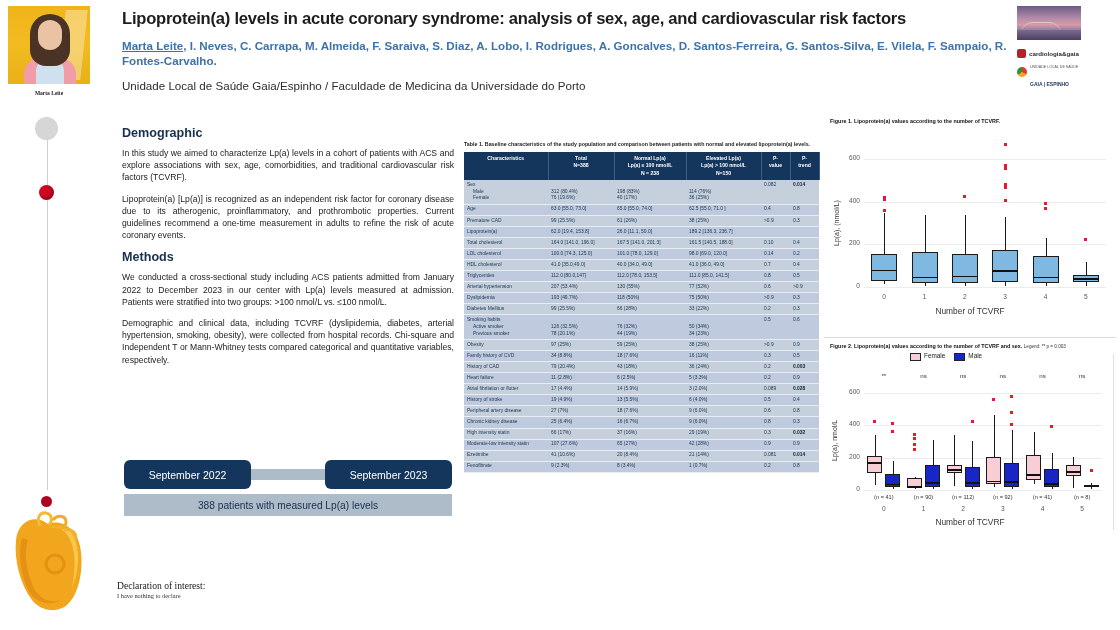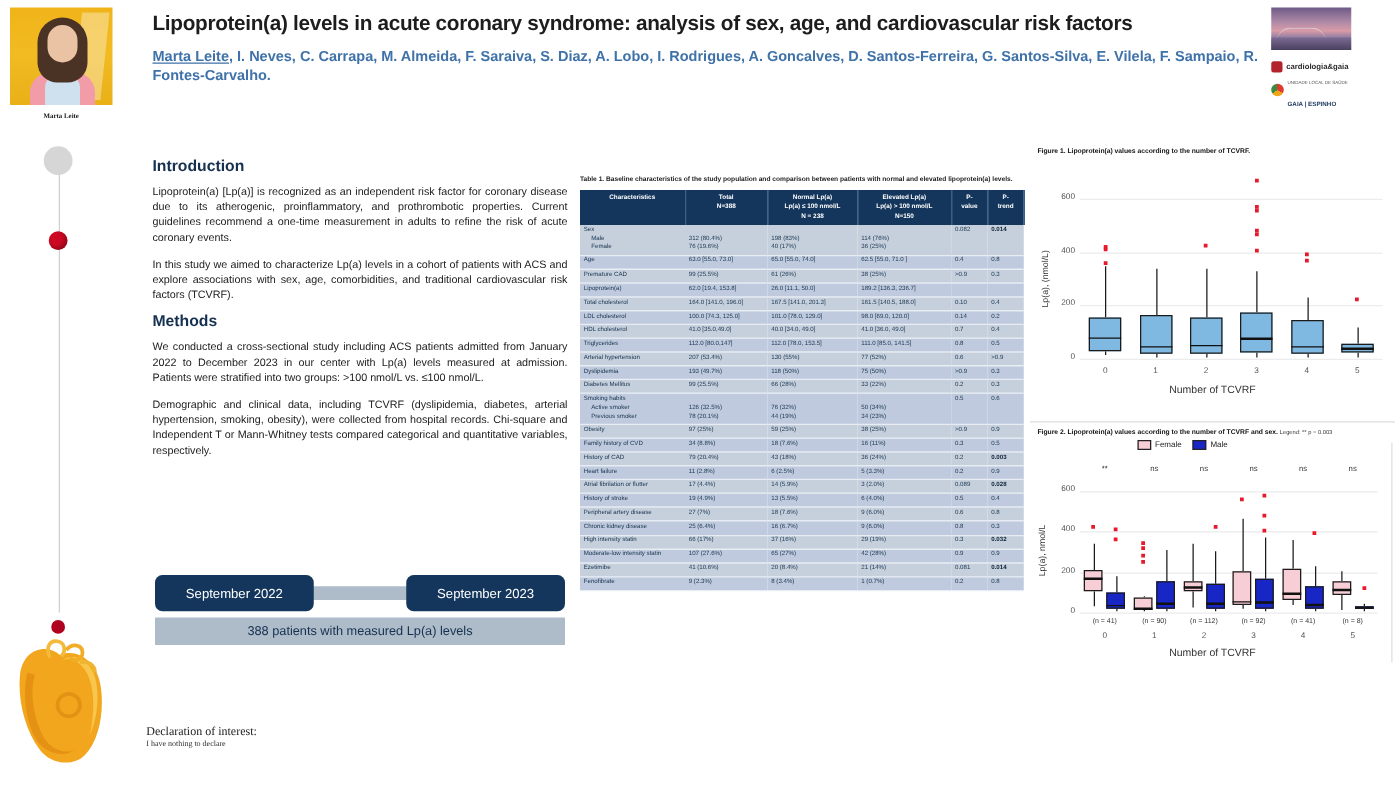--- a/index.html
+++ b/index.html
@@ -169,41 +169,42 @@
       <path d="M44 20 C54 14, 66 20, 70 34 C74 48, 72 66, 66 80 C70 60, 70 40, 62 28 C56 20, 50 18, 44 20 Z" fill="#f8c64a"></path>
       <path d="M34 18 C30 10, 34 4, 40 5 C46 6, 47 13, 43 17" fill="none" stroke="#f3ba3b" stroke-width="3"></path>
       <path d="M47 12 C52 6, 60 8, 60 14 C60 20, 53 22, 50 18" fill="none" stroke="#f0ad25" stroke-width="3"></path>
       <circle cx="49" cy="56" r="9" fill="none" stroke="#e39314" stroke-width="3"></circle>
       <path d="M58 22 C64 20, 70 24, 70 30" fill="none" stroke="#efb431" stroke-width="3"></path>
     </svg>
   </div>
 
   <div class="title">Lipoprotein(a) levels in acute coronary syndrome: analysis of sex, age, and cardiovascular risk factors</div>
   <div class="authors"><span class="lead">Marta Leite</span><span>, I. Neves, C. Carrapa, M. Almeida, F. Saraiva, S. Diaz, A. Lobo, I. Rodrigues, A. Goncalves, D. Santos-Ferreira, G. Santos-Silva, E. Vilela, F. Sampaio, R. Fontes-Carvalho.</span></div>
+  <div class="affil">Unidade Local de Saúde Gaia/Espinho / Faculdade de Medicina da Universidade do Porto</div>
 
   <div class="logo-box">
     <div class="lb-bridge"></div>
     <div class="lb-water"></div>
   </div>
   <div class="logo-card">
     <span class="lc-mark"></span>
     <span class="lc-text">cardiologia&amp;gaia</span>
   </div>
   <div class="logo-card2">
     <span class="lc2-mark"></span>
     <span>
       <span class="lc2-t1">UNIDADE LOCAL DE SAÚDE</span><br>
       <span class="lc2-t2">GAIA | ESPINHO</span>
     </span>
   </div>
 
   <div class="col-left">
-    <div class="sec-h">Introduction</div>
+    <div class="sec-h">Demographic</div>
+    <div class="para">In this study we aimed to characterize Lp(a) levels in a cohort of patients with ACS and explore associations with sex, age, comorbidities, and traditional cardiovascular risk factors (TCVRF).</div>
     <div class="para">Lipoprotein(a) [Lp(a)] is recognized as an independent risk factor for coronary disease due to its atherogenic, proinflammatory, and prothrombotic properties. Current guidelines recommend a one-time measurement in adults to refine the risk of acute coronary events.</div>
-    <div class="para">In this study we aimed to characterize Lp(a) levels in a cohort of patients with ACS and explore associations with sex, age, comorbidities, and traditional cardiovascular risk factors (TCVRF).</div>
     <div class="sec-h">Methods</div>
     <div class="para">We conducted a cross-sectional study including ACS patients admitted from January 2022 to December 2023 in our center with Lp(a) levels measured at admission. Patients were stratified into two groups: &gt;100 nmol/L vs. ≤100 nmol/L.</div>
     <div class="para">Demographic and clinical data, including TCVRF (dyslipidemia, diabetes, arterial hypertension, smoking, obesity), were collected from hospital records. Chi-square and Independent T or Mann-Whitney tests compared categorical and quantitative variables, respectively.</div>
   </div>
 
   <div class="timeline">
     <div class="tl-arrow"></div>
     <div class="tl-head"></div>
     <div class="tl-left">September 2022</div>
     <div class="tl-right">September 2023</div>

